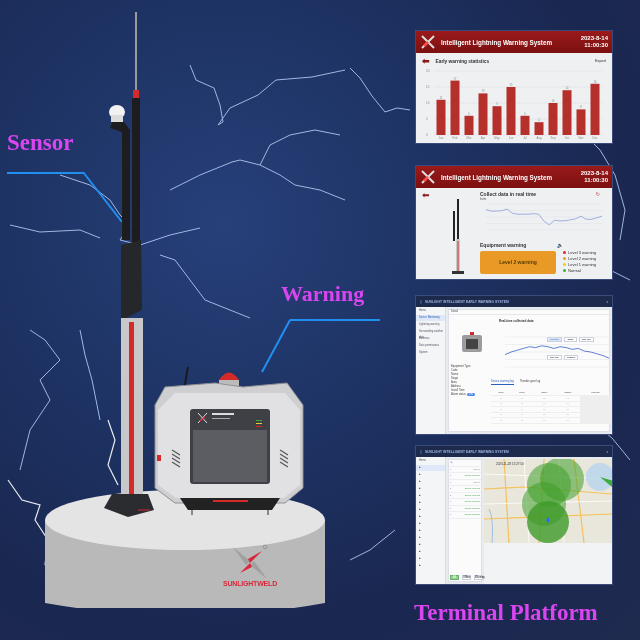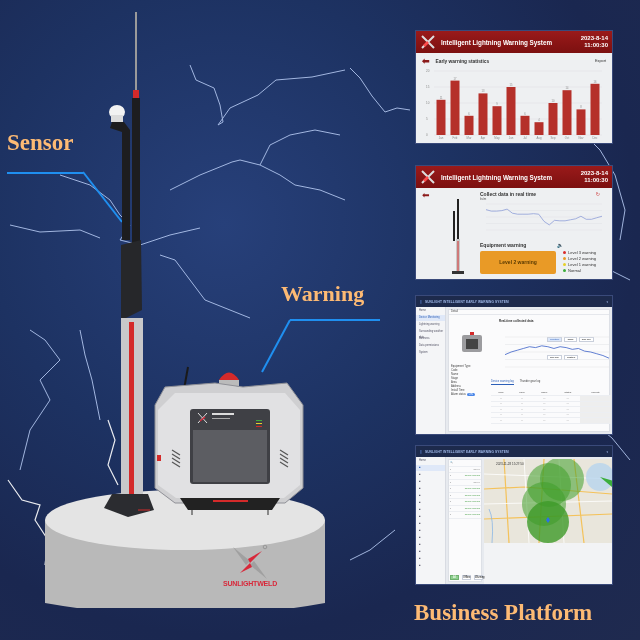--- a/index.html
+++ b/index.html
@@ -1,21 +1,21 @@
 <!DOCTYPE html>
 <html><head>
 <meta charset="utf-8">
 <style>
   *{box-sizing:border-box;margin:0;padding:0}
   html,body{width:640px;height:640px;overflow:hidden}
   body{position:relative;background:#1f2a4f;font-family:"Liberation Sans",sans-serif}
   .bg{position:absolute;left:0;top:0;width:640px;height:640px;
       background:radial-gradient(ellipse at 35% 35%,#27407a 0%,#1d3262 40%,#1a2750 70%,#1f2a4f 100%)}
   .bgsvg{position:absolute;left:0;top:0}
-  .caption{position:absolute;font-family:"Liberation Serif",serif;font-weight:bold;color:#fdba74}
+  .caption{position:absolute;font-family:"Liberation Serif",serif;font-weight:bold;color:#d946ef}
   .cap-sensor{left:7px;top:130px;font-size:23px}
   .cap-terminal{left:281px;top:281px;font-size:22px}
   .cap-platform{left:414px;top:600px;font-size:23px}
 
   
   .pedestal{position:absolute;left:45px;top:488px}
 
   
   .panel{position:absolute;left:416px;width:196px;background:#eef0f2;overflow:hidden;box-shadow:0 0 0 1px #3a4a7a}
   .p1{top:31px;height:112px}
@@ -156,21 +156,21 @@
     </g>
   <rect x="157" y="455" width="4" height="6" fill="#d42a2a"></rect>
   <path d="M180 498 L280 498 L272 510 L188 510 Z" fill="#222"></path>
   <path d="M213 501 L248 501" stroke="#d42a2a" stroke-width="2"></path>
   <rect x="191" y="510" width="2" height="5" fill="#888"></rect>
     <rect x="267" y="510" width="2" height="5" fill="#888"></rect>
 </svg>
 
 <div class="caption cap-sensor">Sensor</div>
 <div class="caption cap-terminal">Warning</div>
-<div class="caption cap-platform">Business Platform</div>
+<div class="caption cap-platform">Terminal Platform</div>
 
 <div class="panel p1">
   <div class="redhdr">
     <svg class="logo-x" width="16" height="16">
       <path d="M2 2 L14 14 M14 2 L2 14" stroke="#ddd" stroke-width="2"></path>
       <path d="M4 12 L8 8" stroke="#ff4a4a" stroke-width="2.5"></path>
     </svg>
     <span class="hdr-title">Intelligent Lightning Warning System</span>
     <div class="hdr-dt">
       <div>2023-8-14</div>

